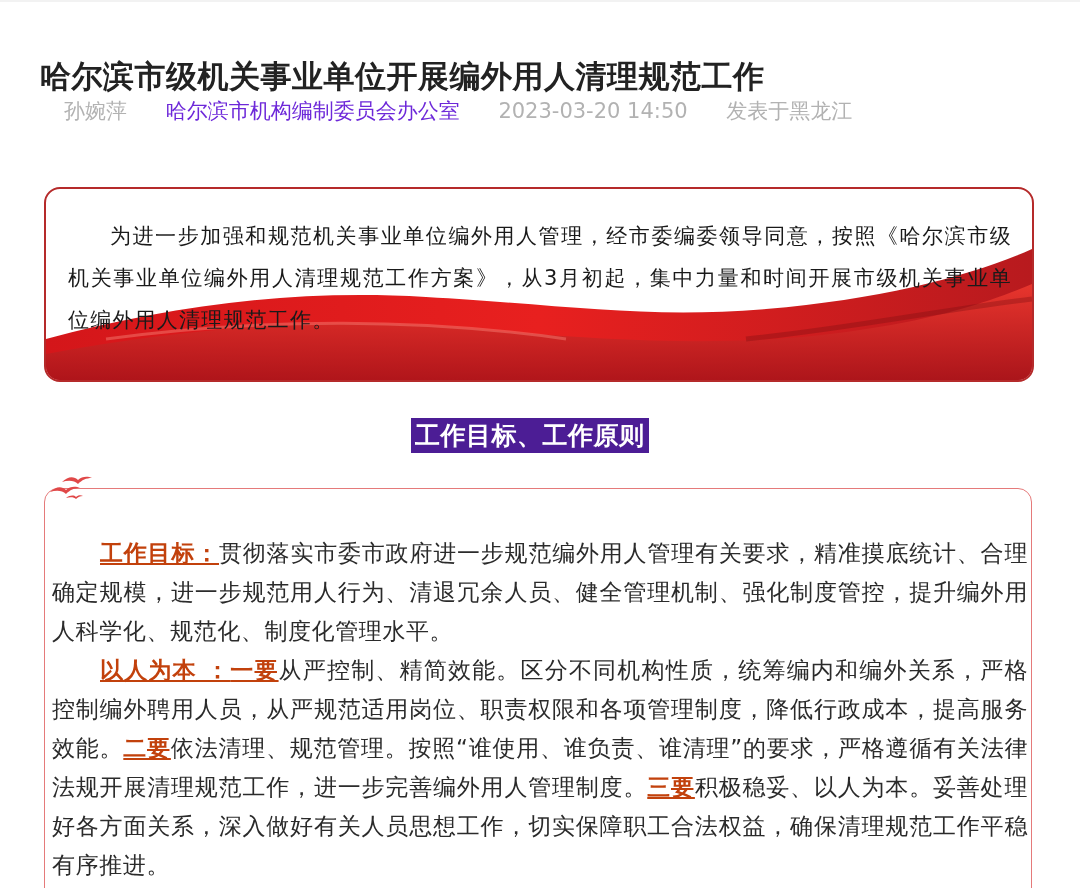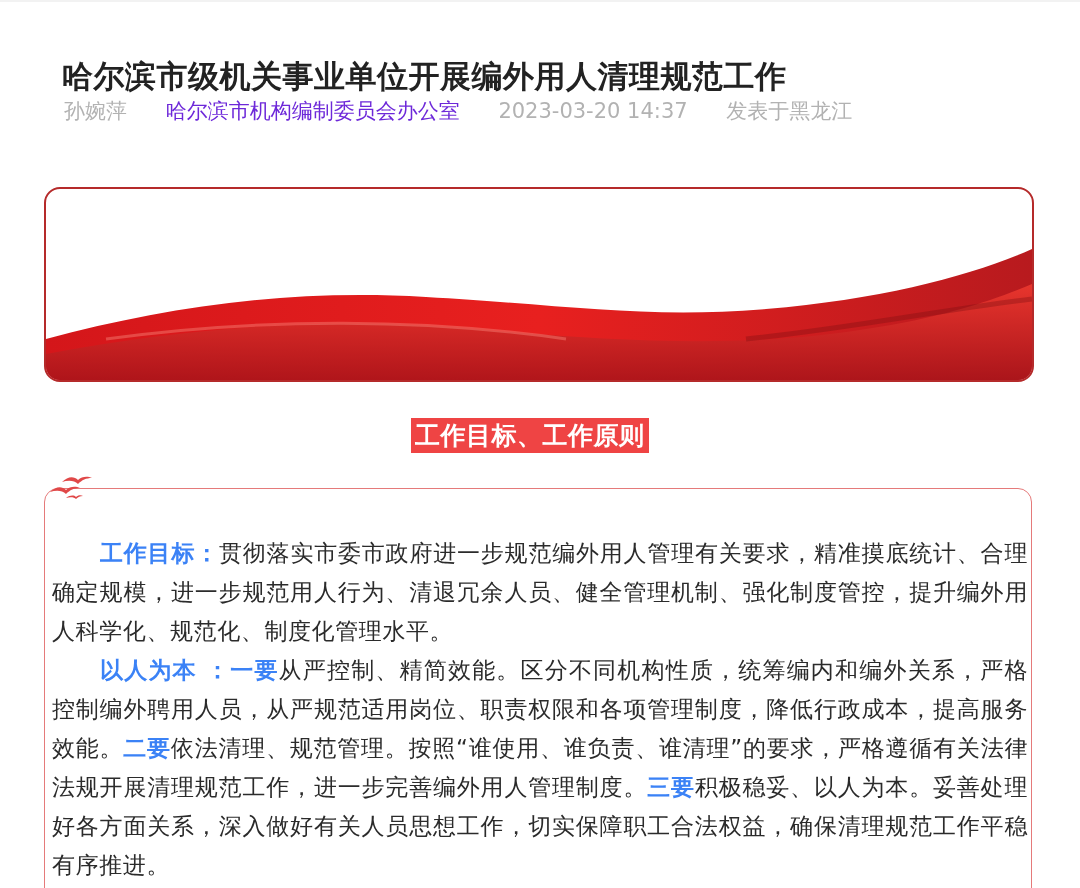--- a/index.html
+++ b/index.html
@@ -9,21 +9,21 @@
       width: 1080px;
       height: 888px;
       overflow: hidden;
       font-family: "DejaVu Sans", "Liberation Sans", sans-serif;
     }
     .topline {
       position: absolute; left: 0; top: 0; width: 1080px; height: 2px; background: #f2f2f2;
     }
     .title {
       position: absolute;
-      left: 62px; top: 34px;
+      left: 40px; top: 34px;
       font-size: 31px;
       line-height: 42px;
       color: #222222;
       white-space: nowrap;
       letter-spacing: 0.5px;
     }
     .meta {
       position: absolute;
       left: 44px; top: 94px;
       font-size: 21px;
@@ -58,21 +58,21 @@
       letter-spacing: 1.2px;
       text-align: justify;
     }
 
     
     .section-heading {
       position: absolute;
       left: 411px; top: 418px;
       height: 35px;
       padding: 0 4px;
-      background: #ef4444;
+      background: #4c1d95;
       color: #ffffff;
       font-weight: bold;
       font-size: 25px;
       line-height: 36px;
       white-space: nowrap;
       letter-spacing: 0.5px;
     }
 
     
     .principles-box {
@@ -93,33 +93,33 @@
       font-size: 23px;
       line-height: 39px;
       color: #2b2b2b;
       text-align: justify;
       letter-spacing: 0.6px;
     }
     .principles-text p {
       margin: 0;
       text-indent: 48px;
     }
-    .red { color: #3b82f6; font-weight: bold; }
+    .red { color: #c2410c; font-weight: bold; text-decoration: underline; }
   </style>
 </head>
 <body>
 
 <div class="topline"></div>
 
 <h1 class="title">哈尔滨市级机关事业单位开展编外用人清理规范工作</h1>
 
 <div class="meta">
   <span>孙婉萍</span>
   <span class="org">哈尔滨市机构编制委员会办公室</span>
-  <span>2023-03-20 14:37</span>
+  <span>2023-03-20 14:50</span>
   <span>发表于黑龙江</span>
 </div>
 
 <div class="intro-box">
   <svg class="ribbon" width="986" height="191" viewBox="0 0 986 191">
     <defs>
       <linearGradient id="rg1" x1="0" y1="0" x2="1" y2="0">
         <stop offset="0" stop-color="#d4161a"></stop>
         <stop offset="0.5" stop-color="#e8201f"></stop>
         <stop offset="1" stop-color="#b81a1e"></stop>
@@ -127,20 +127,21 @@
       <linearGradient id="rg2" x1="0" y1="0" x2="0" y2="1">
         <stop offset="0" stop-color="#f03a30"></stop>
         <stop offset="1" stop-color="#a8141a"></stop>
       </linearGradient>
     </defs>
     <path d="M0,150 C120,118 240,100 380,108 C520,116 600,130 720,120 C840,110 930,85 986,60 L986,191 L0,191 Z" fill="url(#rg1)"></path>
     <path d="M0,165 C160,135 300,128 430,140 C560,152 700,160 820,140 C900,128 950,110 986,95 L986,191 L0,191 Z" fill="url(#rg2)" opacity="0.85"></path>
     <path d="M60,150 C220,128 380,130 520,150" stroke="#f47a6f" stroke-width="3" fill="none" opacity="0.5"></path>
     <path d="M700,150 C800,140 900,120 986,110" stroke="#7a0f12" stroke-width="5" fill="none" opacity="0.35"></path>
   </svg>
+  <div class="intro-text">为进一步加强和规范机关事业单位编外用人管理，经市委编委领导同意，按照《哈尔滨市级机关事业单位编外用人清理规范工作方案》，从3月初起，集中力量和时间开展市级机关事业单位编外用人清理规范工作。</div>
 </div>
 
 <div class="section-heading">工作目标、工作原则</div>
 
 <div class="principles-box"></div>
 
 <svg class="birds" width="46" height="28" viewBox="0 0 46 28">
   <path d="M14,8 C20,2 26,2 30,6 C34,2 40,2 44,4 C38,4 34,6 30,10 C26,6 20,6 14,8 Z" fill="#e04848"></path>
   <path d="M2,18 C8,12 14,12 18,16 C22,12 28,12 32,14 C26,14 22,16 18,20 C14,16 8,16 2,18 Z" fill="#e04848"></path>
   <path d="M18,24 C22,21 26,21 28,23 C30,21 33,21 35,22 C32,22 30,23 28,25 C26,23 22,23 18,24 Z" fill="#e04848"></path>

